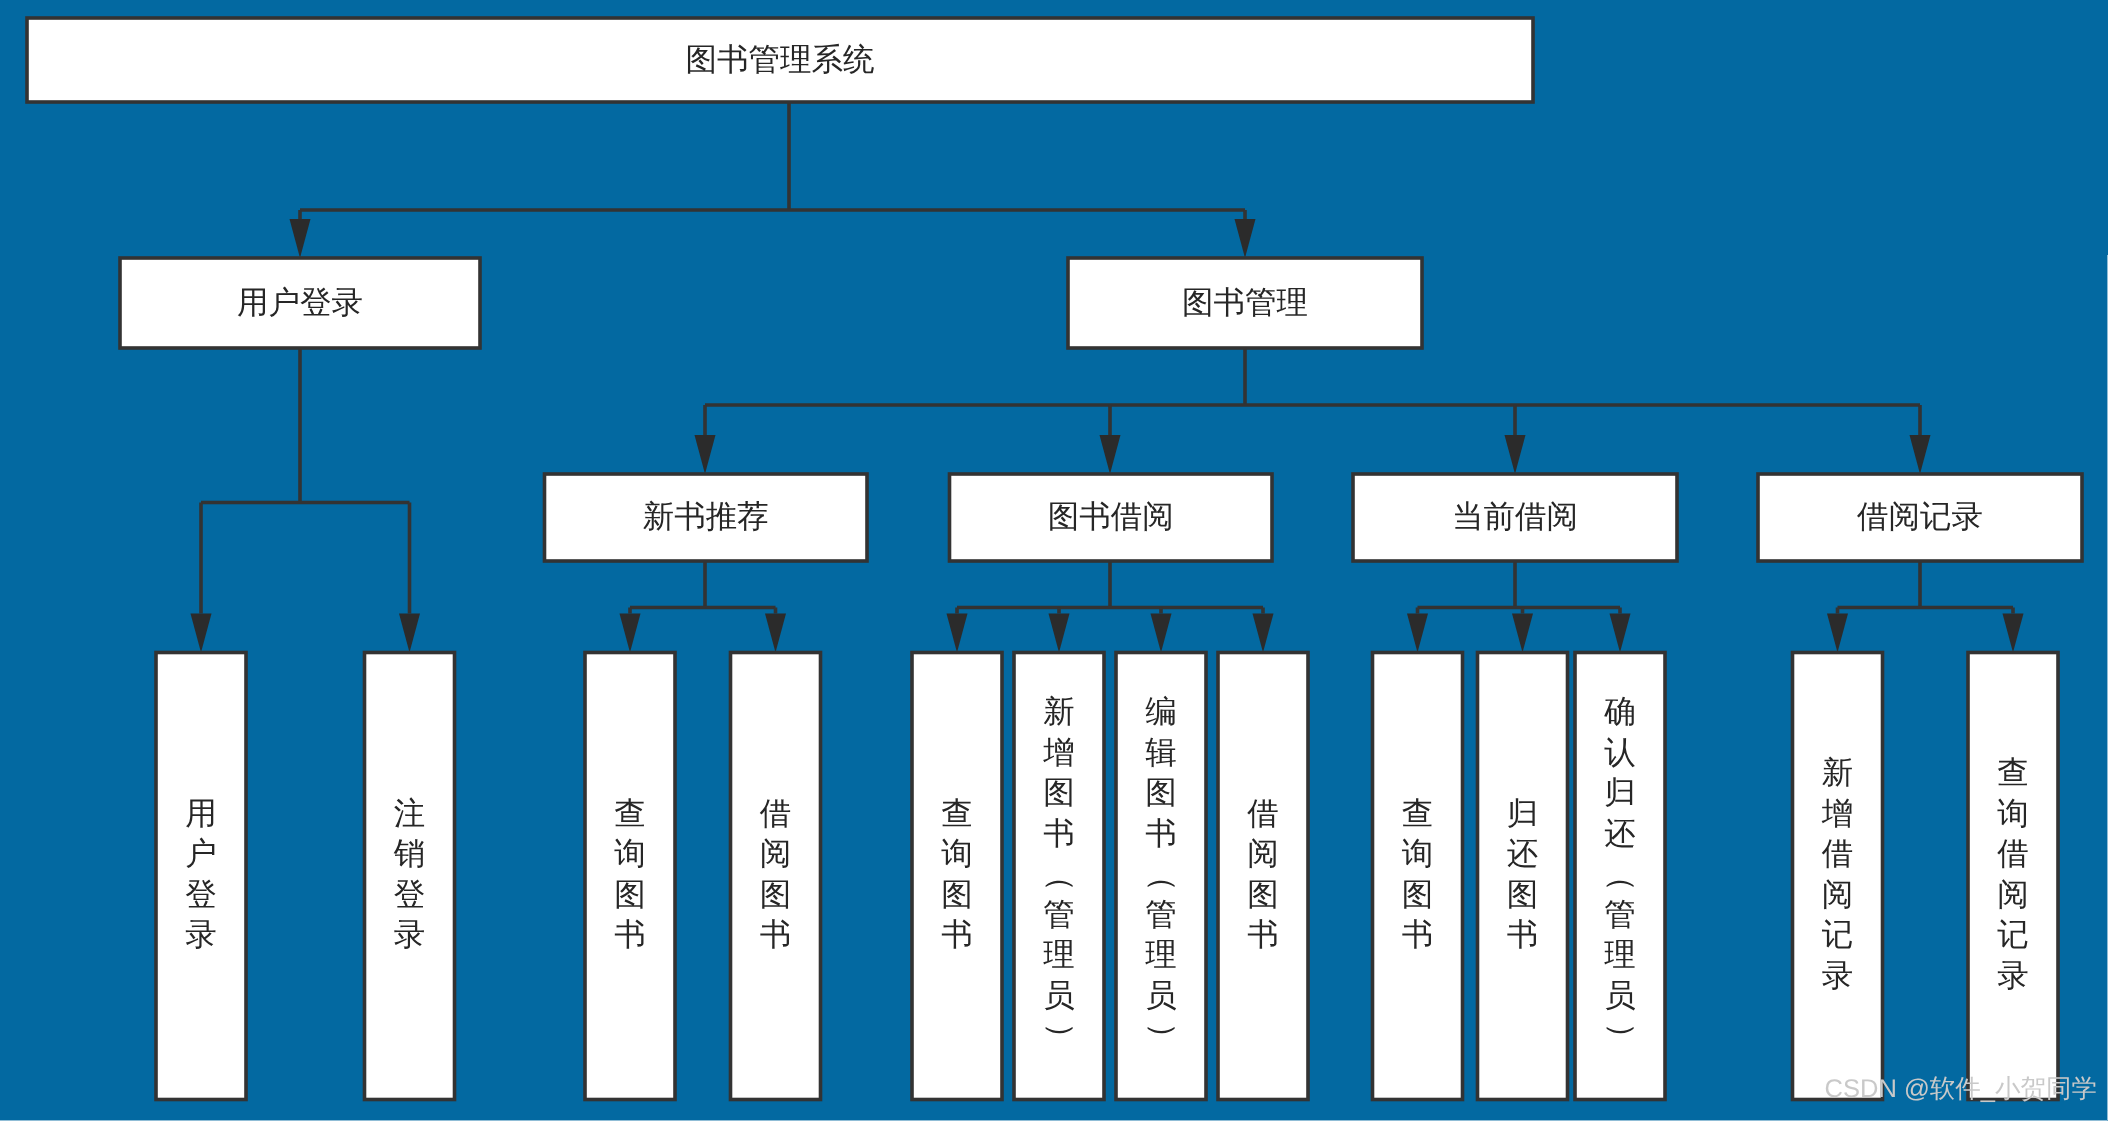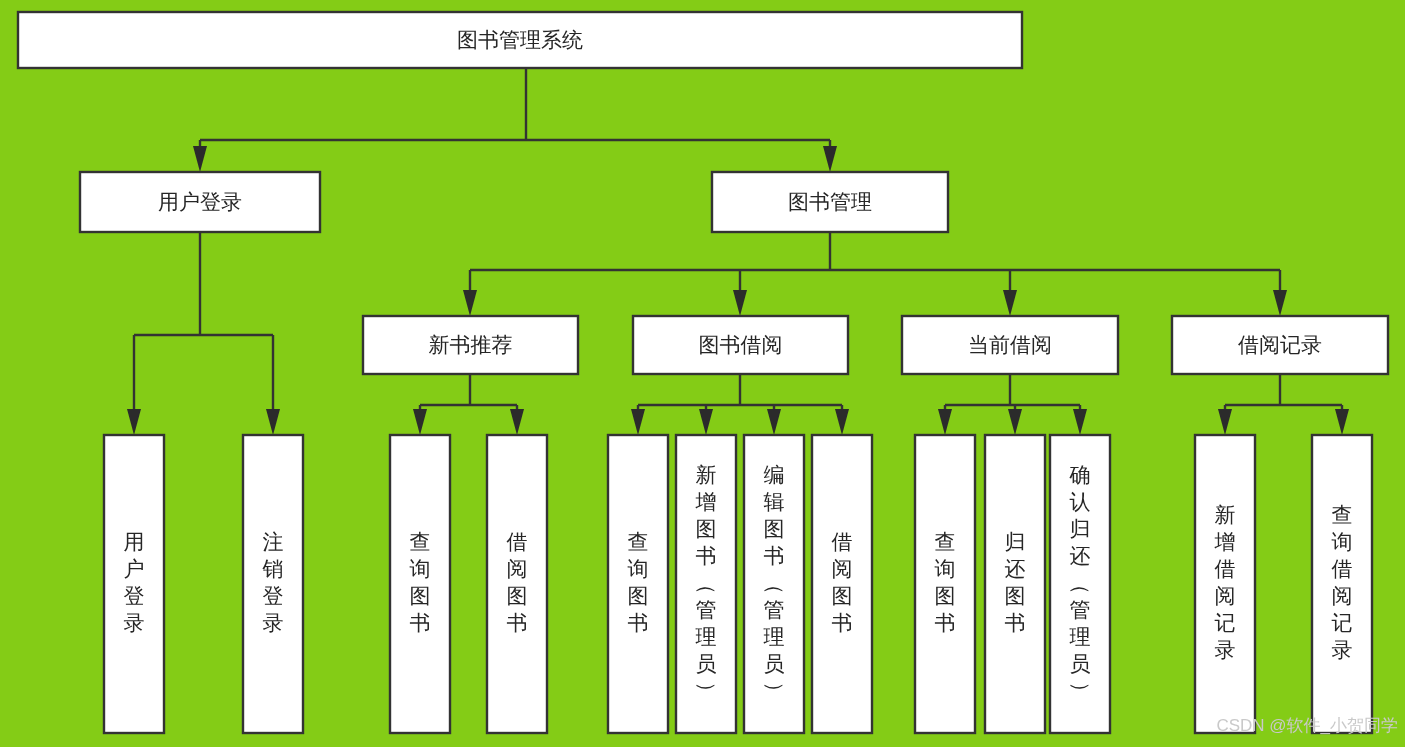--- a/index.html
+++ b/index.html
@@ -8,21 +8,21 @@
     padding: 0;
     background: #ffffff;
   }
   body {
     font-family: "Liberation Sans", "DejaVu Sans", sans-serif;
   }
   #diagram-root {
     position: relative;
     width: 1405px;
     height: 747px;
-    background: #84cc16;
+    background: #0369a1;
     overflow: hidden;
   }
   svg.diagram-canvas {
     position: absolute;
     left: 0;
     top: 0;
     width: 1405px;
     height: 747px;
     display: block;
   }

